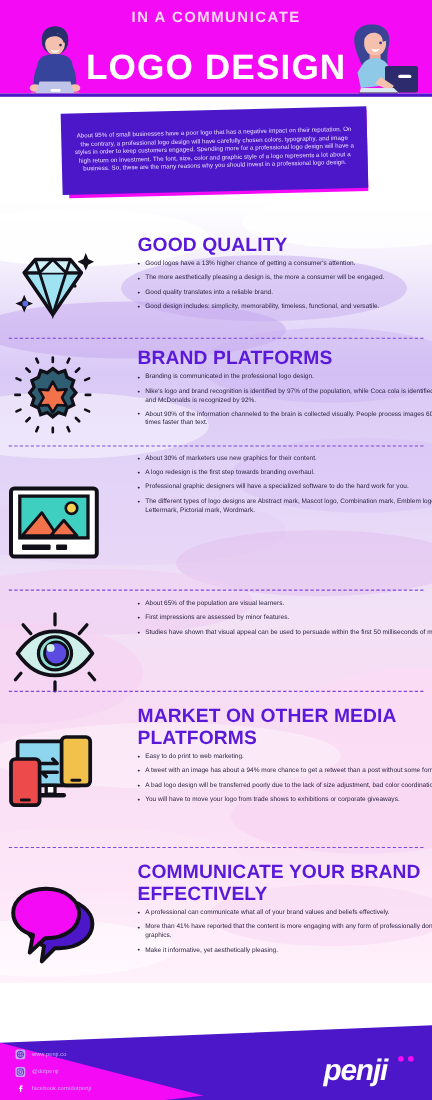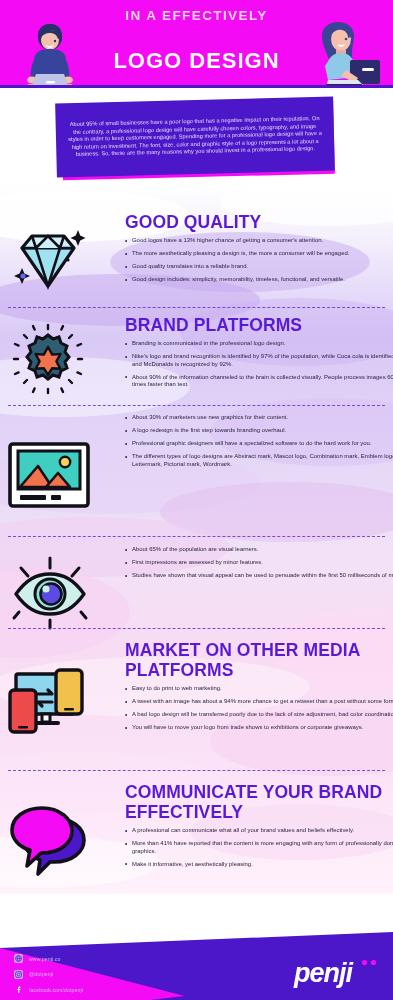--- a/index.html
+++ b/index.html
@@ -21,21 +21,21 @@
     background:#4B17C9;
   }
   .header-kicker {
     position:absolute; left:0; top:8px; width:393px;
     text-align:center; color:#F9D7F6;
     font-size:13.5px; font-weight:bold; letter-spacing:1.4px; line-height:15px;
   }
   .header-title {
     position:absolute; left:0; top:44px; width:393px;
     text-align:center; color:#ffffff;
-    font-size:22px; font-weight:bold; letter-spacing:1px; line-height:34px;
+    font-size:32px; font-weight:bold; letter-spacing:1px; line-height:34px;
   }
 
   
   .person-left { position:absolute; left:14px; top:22px; width:72px; height:78px; }
   .person-right { position:absolute; left:300px; top:22px; width:84px; height:100px; }
 
   
   .intro-wrap { position:absolute; left:0; top:100px; width:393px; height:82px; }
   .intro-shadow {
     position:absolute; left:62px; top:3px; width:272px; height:74px;
@@ -131,21 +131,21 @@
     <path d="M46 48l12 8-3 5-14-7z" fill="#F6C0AE"></path>
     <path d="M28 58h30l8 8H26z" fill="#DDE7F2"></path>
     <path d="M26 62h36l-2 10H28z" fill="#2A2340"></path>
     <path d="M36 72c-2 8-4 14-6 20l8 3 8-21z" fill="#2A2340"></path>
     <path d="M50 72c2 8 3 14 3 20l-8 2-6-20z" fill="#2A2340"></path>
     <path d="M26 92c-3 2-4 5-1 6h12l1-6z" fill="#F5A623"></path>
     <path d="M44 94c-3 2-3 5 0 5h11l1-5z" fill="#F5A623"></path>
   </svg>
 
   <div class="header-kicker">
-    <div>IN A EFFECTIVELY</div>
+    <div>IN A COMMUNICATE</div>
   </div>
   <div class="header-title">LOGO DESIGN</div>
 </div>
 <div class="header-rule"></div>
 
 <div class="intro-wrap">
   <div class="intro-shadow"></div>
   <div class="intro-card">
     <div class="intro-text">About 95% of small businesses have a poor logo that has a negative impact on their reputation. On the contrary, a professional logo design will have carefully chosen colors, typography, and image styles in order to keep customers engaged. Spending more for a professional logo design will have a high return on investment. The font, size, color and graphic style of a logo represents a lot about a business. So, these are the many reasons why you should invest in a professional logo design.</div>
   </div>

